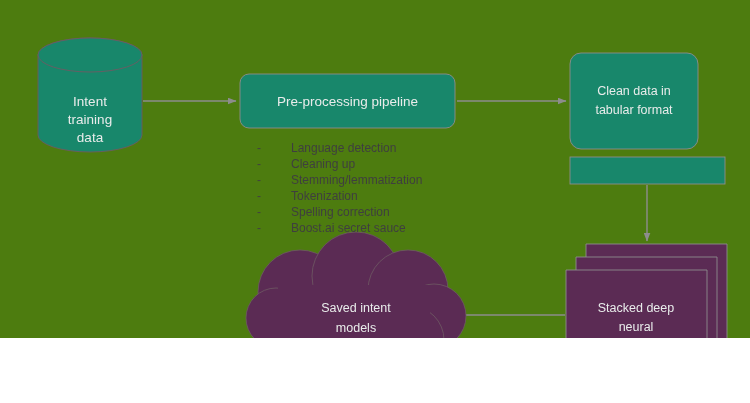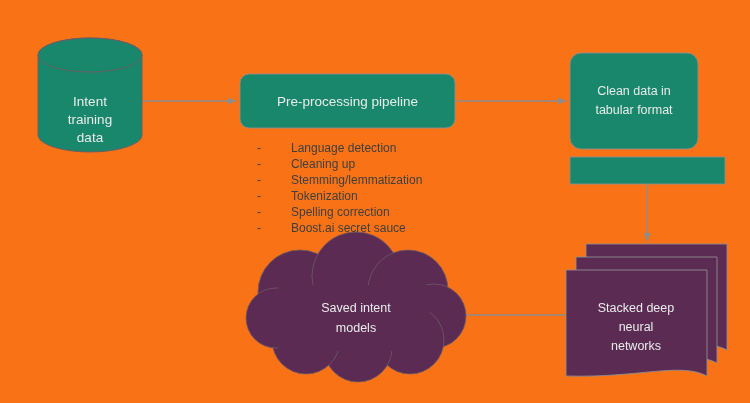--- a/index.html
+++ b/index.html
@@ -6,22 +6,22 @@
     margin: 0;
     padding: 0;
     background: #ffffff;
   }
   body {
     font-family: "Liberation Sans", sans-serif;
   }
   #canvas {
     position: relative;
     width: 750px;
-    height: 403px;
-    background: #f97316;
+    height: 338px;
+    background: #4d7c0f;
     overflow: hidden;
   }
   #diagram-svg {
     position: absolute;
     top: 0;
     left: 0;
     width: 750px;
     height: 403px;
   }
   .shape-label {

